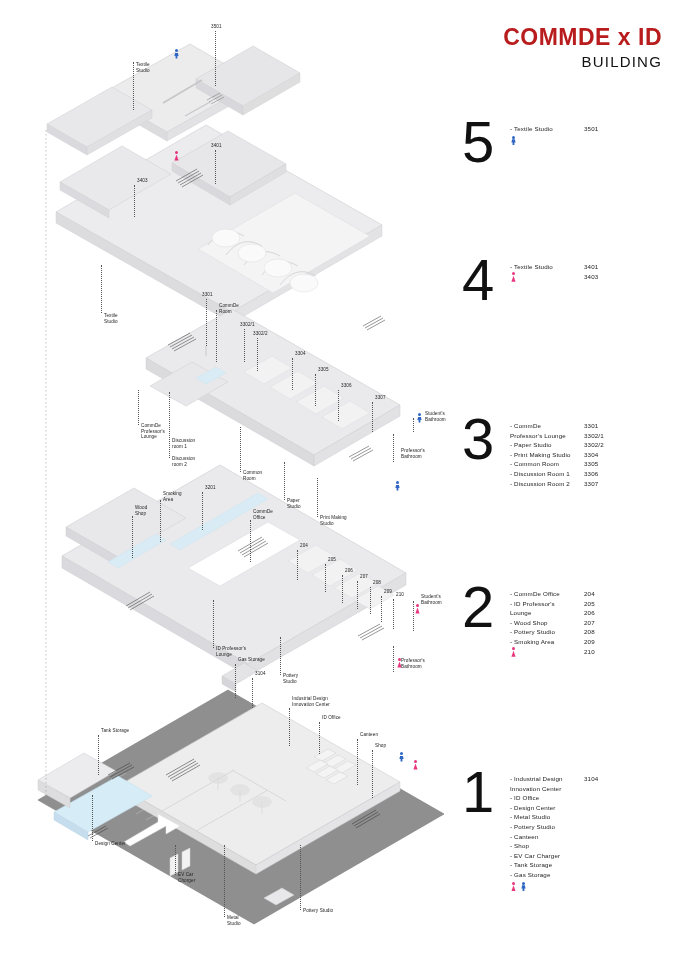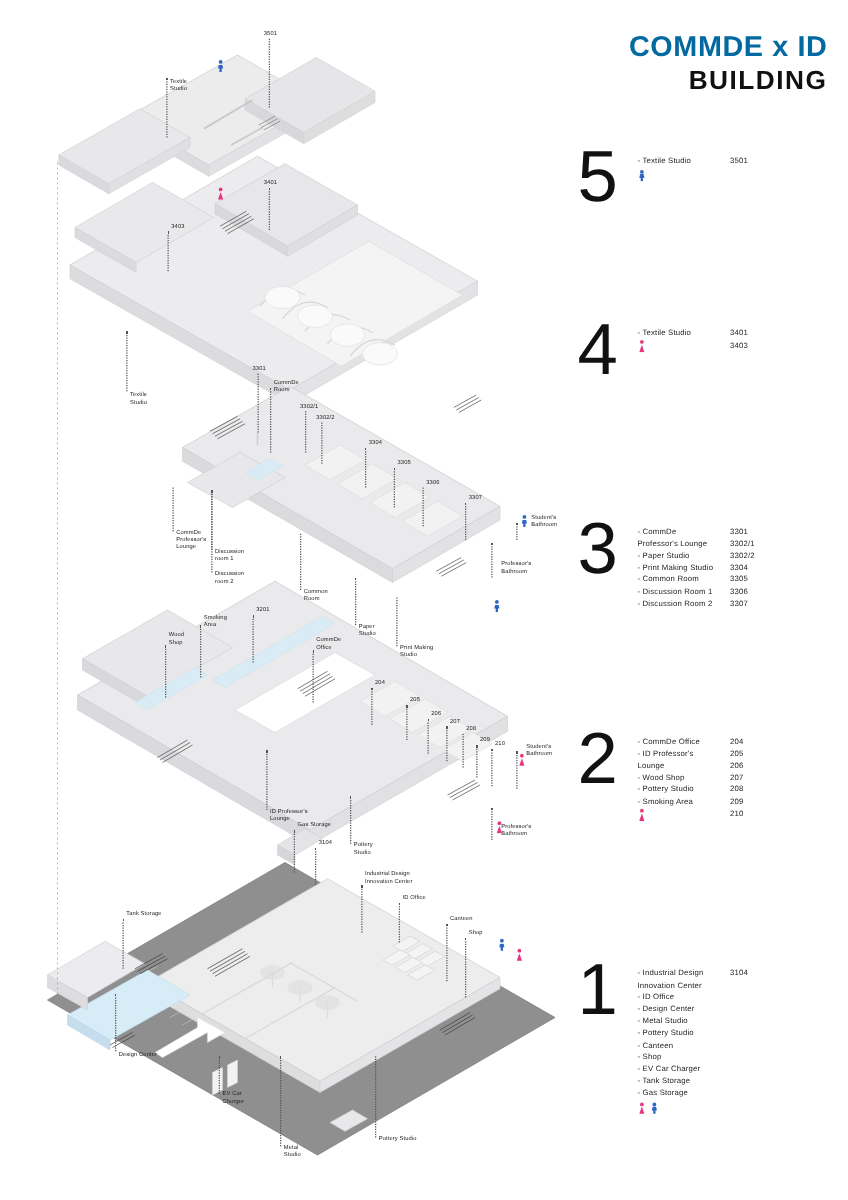--- a/index.html
+++ b/index.html
@@ -24,26 +24,26 @@
     left: 462px;
     top: 26px;
     width: 200px;
     text-align: right;
   }
   #title-main {
     font-size: 23px;
     font-weight: 700;
     letter-spacing: 0.5px;
     line-height: 1;
-    color: #0369a1;
+    color: #b91c1c;
     white-space: nowrap;
   }
   #title-sub {
-    font-size: 21px;
-    font-weight: 700;
+    font-size: 15px;
+    font-weight: 400;
     letter-spacing: 1.2px;
     line-height: 1;
     margin-top: 5px;
     color: #111;
   }
 
   
   .legend-group {
     position: absolute;
     display: flex;

